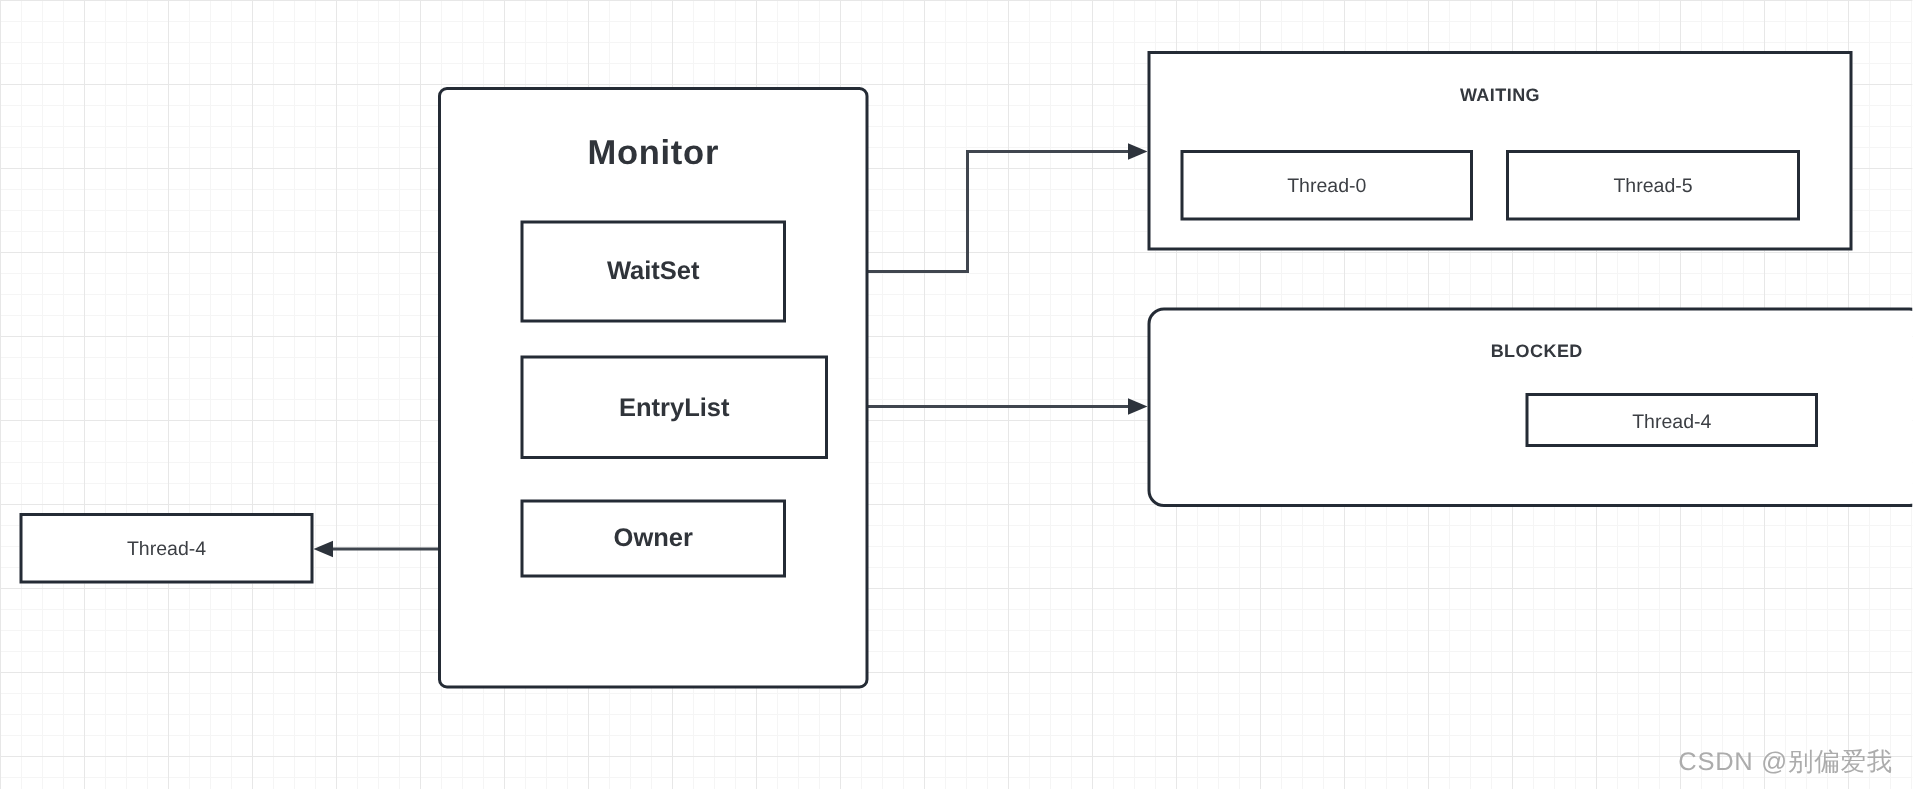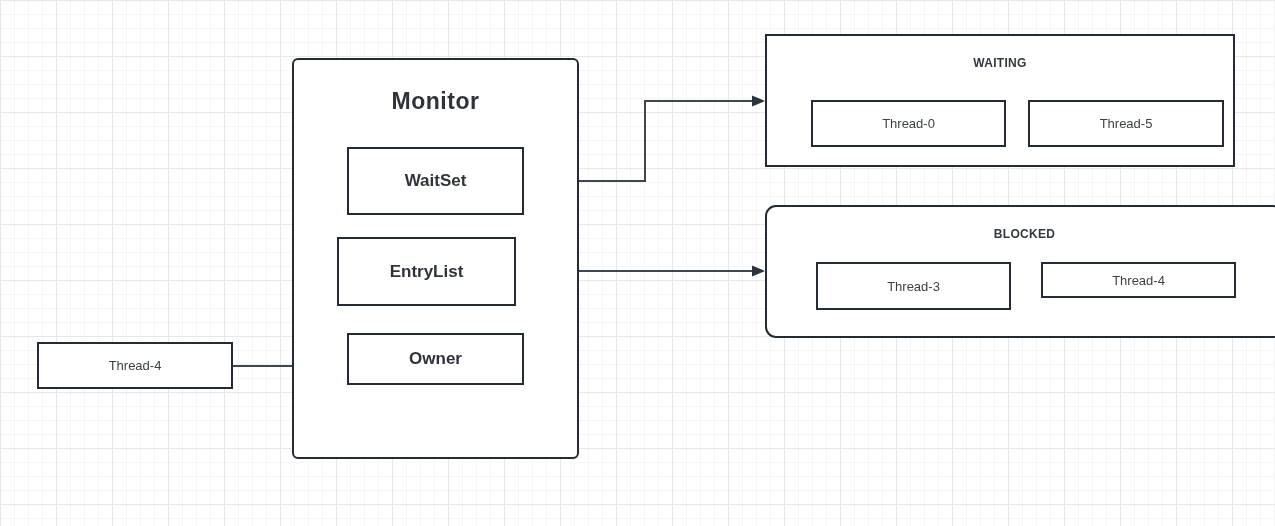--- a/index.html
+++ b/index.html
@@ -47,21 +47,21 @@
     background: #ffffff;
     border: 2px solid #242b35;
     display: flex;
     align-items: center;
     justify-content: center;
     font-size: 17px;
     font-weight: bold;
     color: #30343a;
   }
   .waitset   { left: 347px; top: 147px; width: 177px; height: 68px; }
-  .entrylist { left: 337px; top: 237px; width: 179px; height: 69px; }
+  .entrylist { left: 347px; top: 237px; width: 205px; height: 69px; }
   .owner     { left: 347px; top: 333px; width: 177px; height: 52px; }
 
   .group {
     position: absolute;
     box-sizing: border-box;
     background: #ffffff;
     border: 2px solid #242b35;
   }
   .group-title {
     position: absolute;
@@ -78,21 +78,20 @@
   .thread-box {
     position: absolute;
     box-sizing: border-box;
     background: #ffffff;
     border: 2px solid #242b35;
     display: flex;
     align-items: center;
     justify-content: center;
     font-size: 13px;
     color: #3c3f44;
-    margin-left: 24px;
   }
   .thread-0 { left: 787px;  top: 100px; width: 195px; height: 47px; }
   .thread-1 { left: 1004px; top: 100px; width: 196px; height: 47px; }
   .thread-3 { left: 792px;  top: 262px; width: 195px; height: 48px; }
   .thread-4 { left: 1017px; top: 262px; width: 195px; height: 36px; }
   .thread-2 { left: 13px;   top: 342px; width: 196px; height: 47px; }
 
   .connectors {
     position: absolute;
     left: 0; top: 0;
@@ -146,19 +145,19 @@
 
   <div class="group waiting-group">
     <div class="group-title">WAITING</div>
   </div>
   <div class="thread-box thread-0">Thread-0</div>
   <div class="thread-box thread-1">Thread-5</div>
 
   <div class="group blocked-group">
     <div class="group-title">BLOCKED</div>
   </div>
-  <div class="thread-box thread-3">Thread-3</div>
   <div class="thread-box thread-4">Thread-4</div>
 
   <div class="thread-box thread-2">Thread-4</div>
 
+  <div class="watermark">CSDN @别偏爱我</div>
 
 </div>
 
 </body></html>

